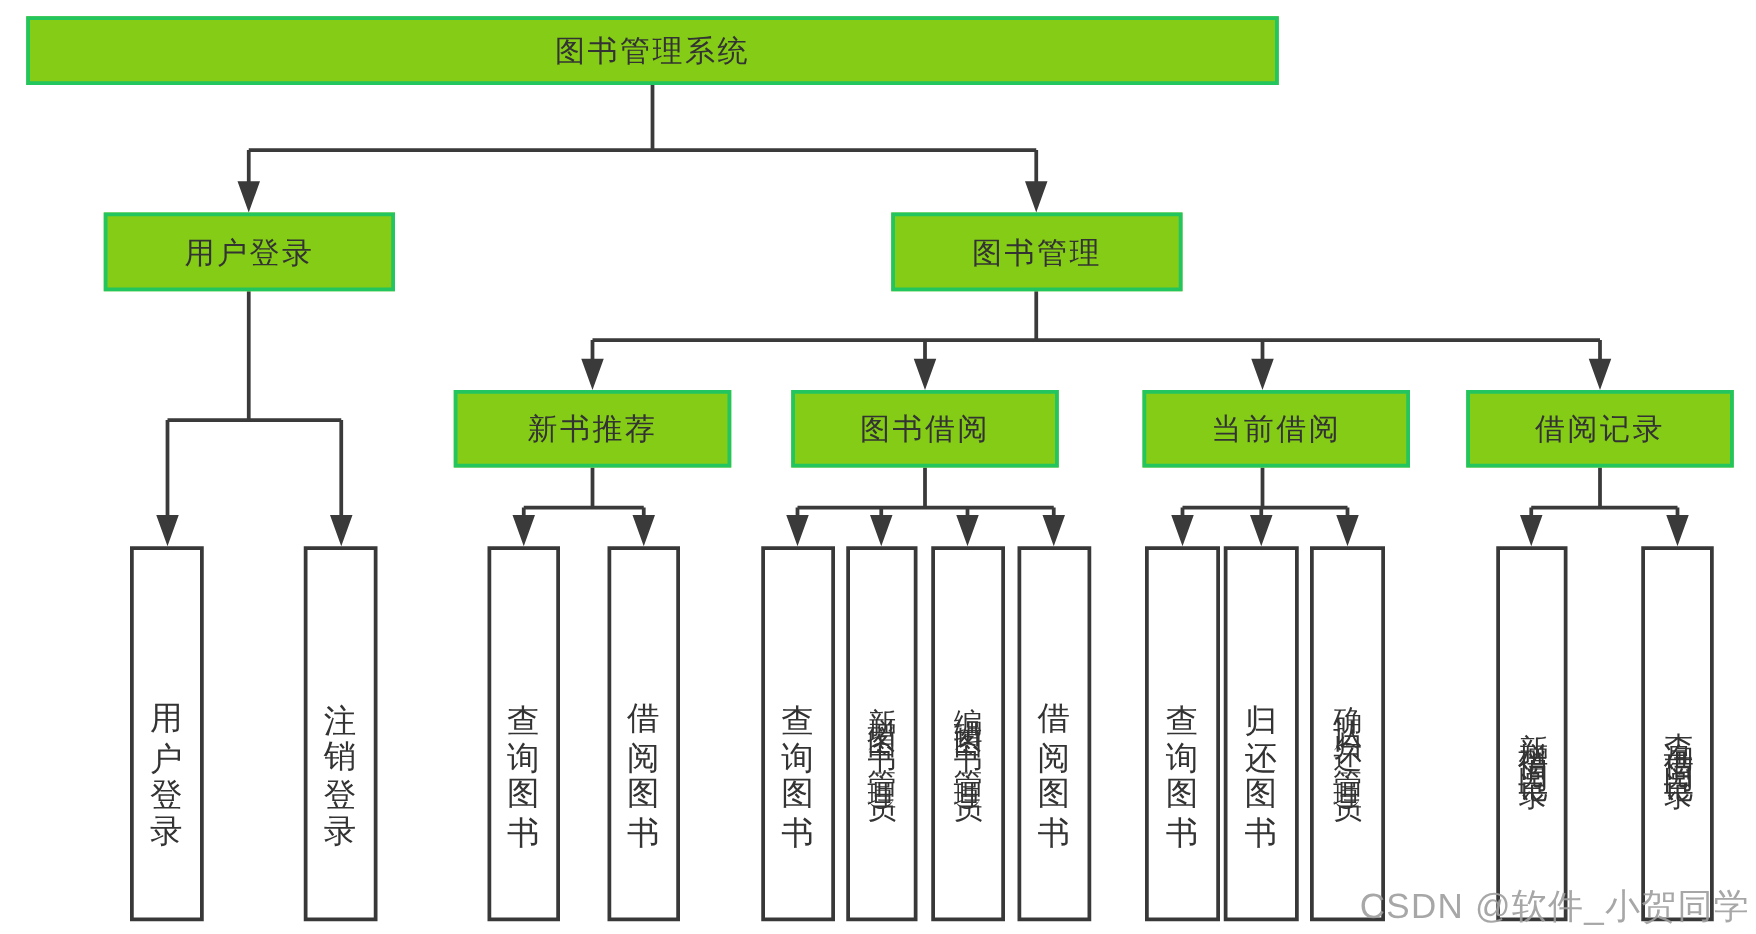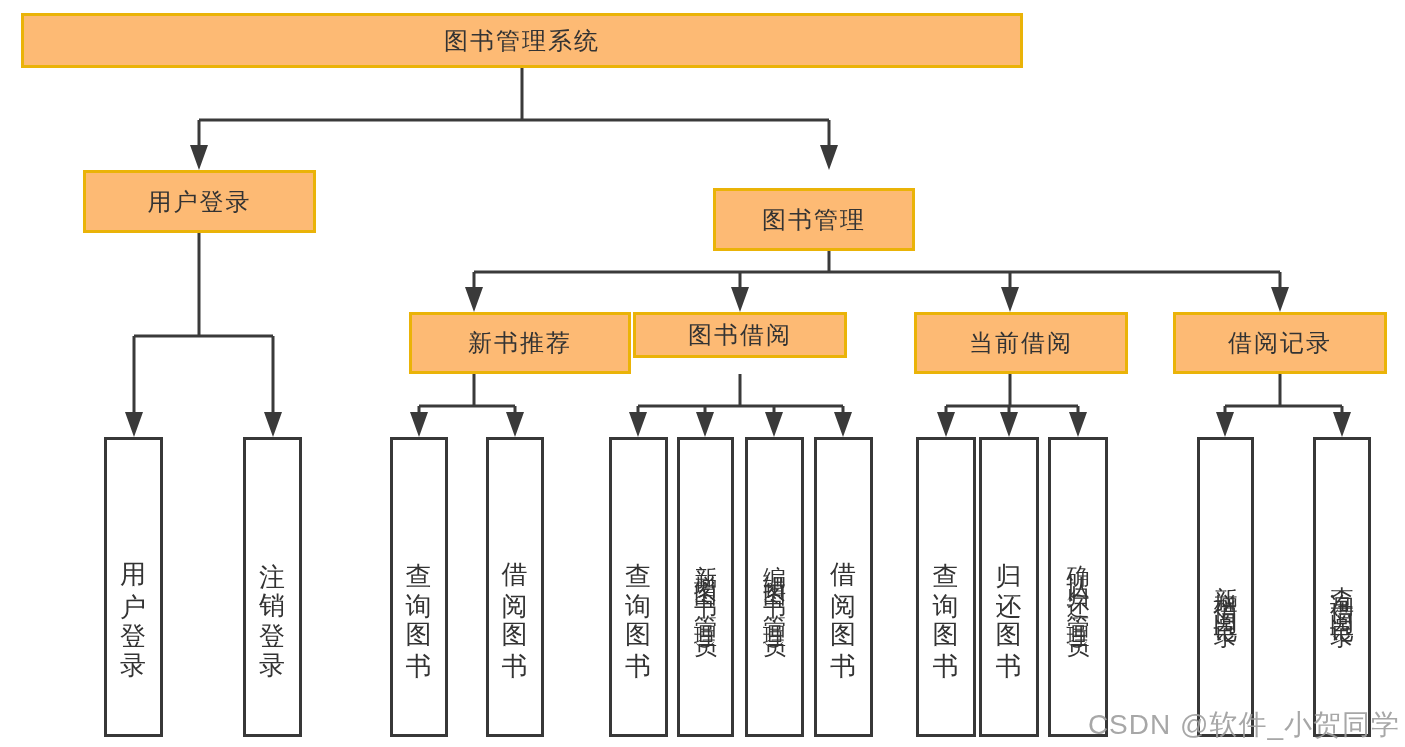--- a/index.html
+++ b/index.html
@@ -14,22 +14,22 @@
   }
   #connectors {
     position: absolute;
     left: 0; top: 0;
     width: 1405px; height: 747px;
     pointer-events: none;
   }
   .hbox {
     position: absolute;
     box-sizing: border-box;
-    border: 3px solid #eab308;
-    background: #fdba74;
+    border: 3px solid #22c55e;
+    background: #84cc16;
     display: flex;
     align-items: center;
     justify-content: center;
     font-size: 24px;
     color: #333333;
     letter-spacing: 2px;
     white-space: nowrap;
   }
   .vbox {
     position: absolute;
@@ -88,28 +88,28 @@
          M1216 412L1234 412L1225 437Z M1333 412L1351 412L1342 437Z"></path>
   </svg>
 
   <div class="hbox" style="left:21px; top:13px; width:1002px; height:55px;">
     <span>图书管理系统</span>
   </div>
 
   <div class="hbox" style="left:83px; top:170px; width:233px; height:63px;">
     <span>用户登录</span>
   </div>
-  <div class="hbox" style="left:713px; top:188px; width:202px; height:63px;">
+  <div class="hbox" style="left:713px; top:170px; width:233px; height:63px;">
     <span>图书管理</span>
   </div>
 
-  <div class="hbox" style="left:363px; top:312px; width:222px; height:62px;margin-left:46px;">
+  <div class="hbox" style="left:363px; top:312px; width:222px; height:62px;">
     <span>新书推荐</span>
   </div>
-  <div class="hbox" style="left:633px; top:312px; width:214px; height:46px;">
+  <div class="hbox" style="left:633px; top:312px; width:214px; height:62px;">
     <span>图书借阅</span>
   </div>
   <div class="hbox" style="left:914px; top:312px; width:214px; height:62px;">
     <span>当前借阅</span>
   </div>
   <div class="hbox" style="left:1173px; top:312px; width:214px; height:62px;">
     <span>借阅记录</span>
   </div>
 
   <div class="vbox" style="left:104px; width:59px;">

